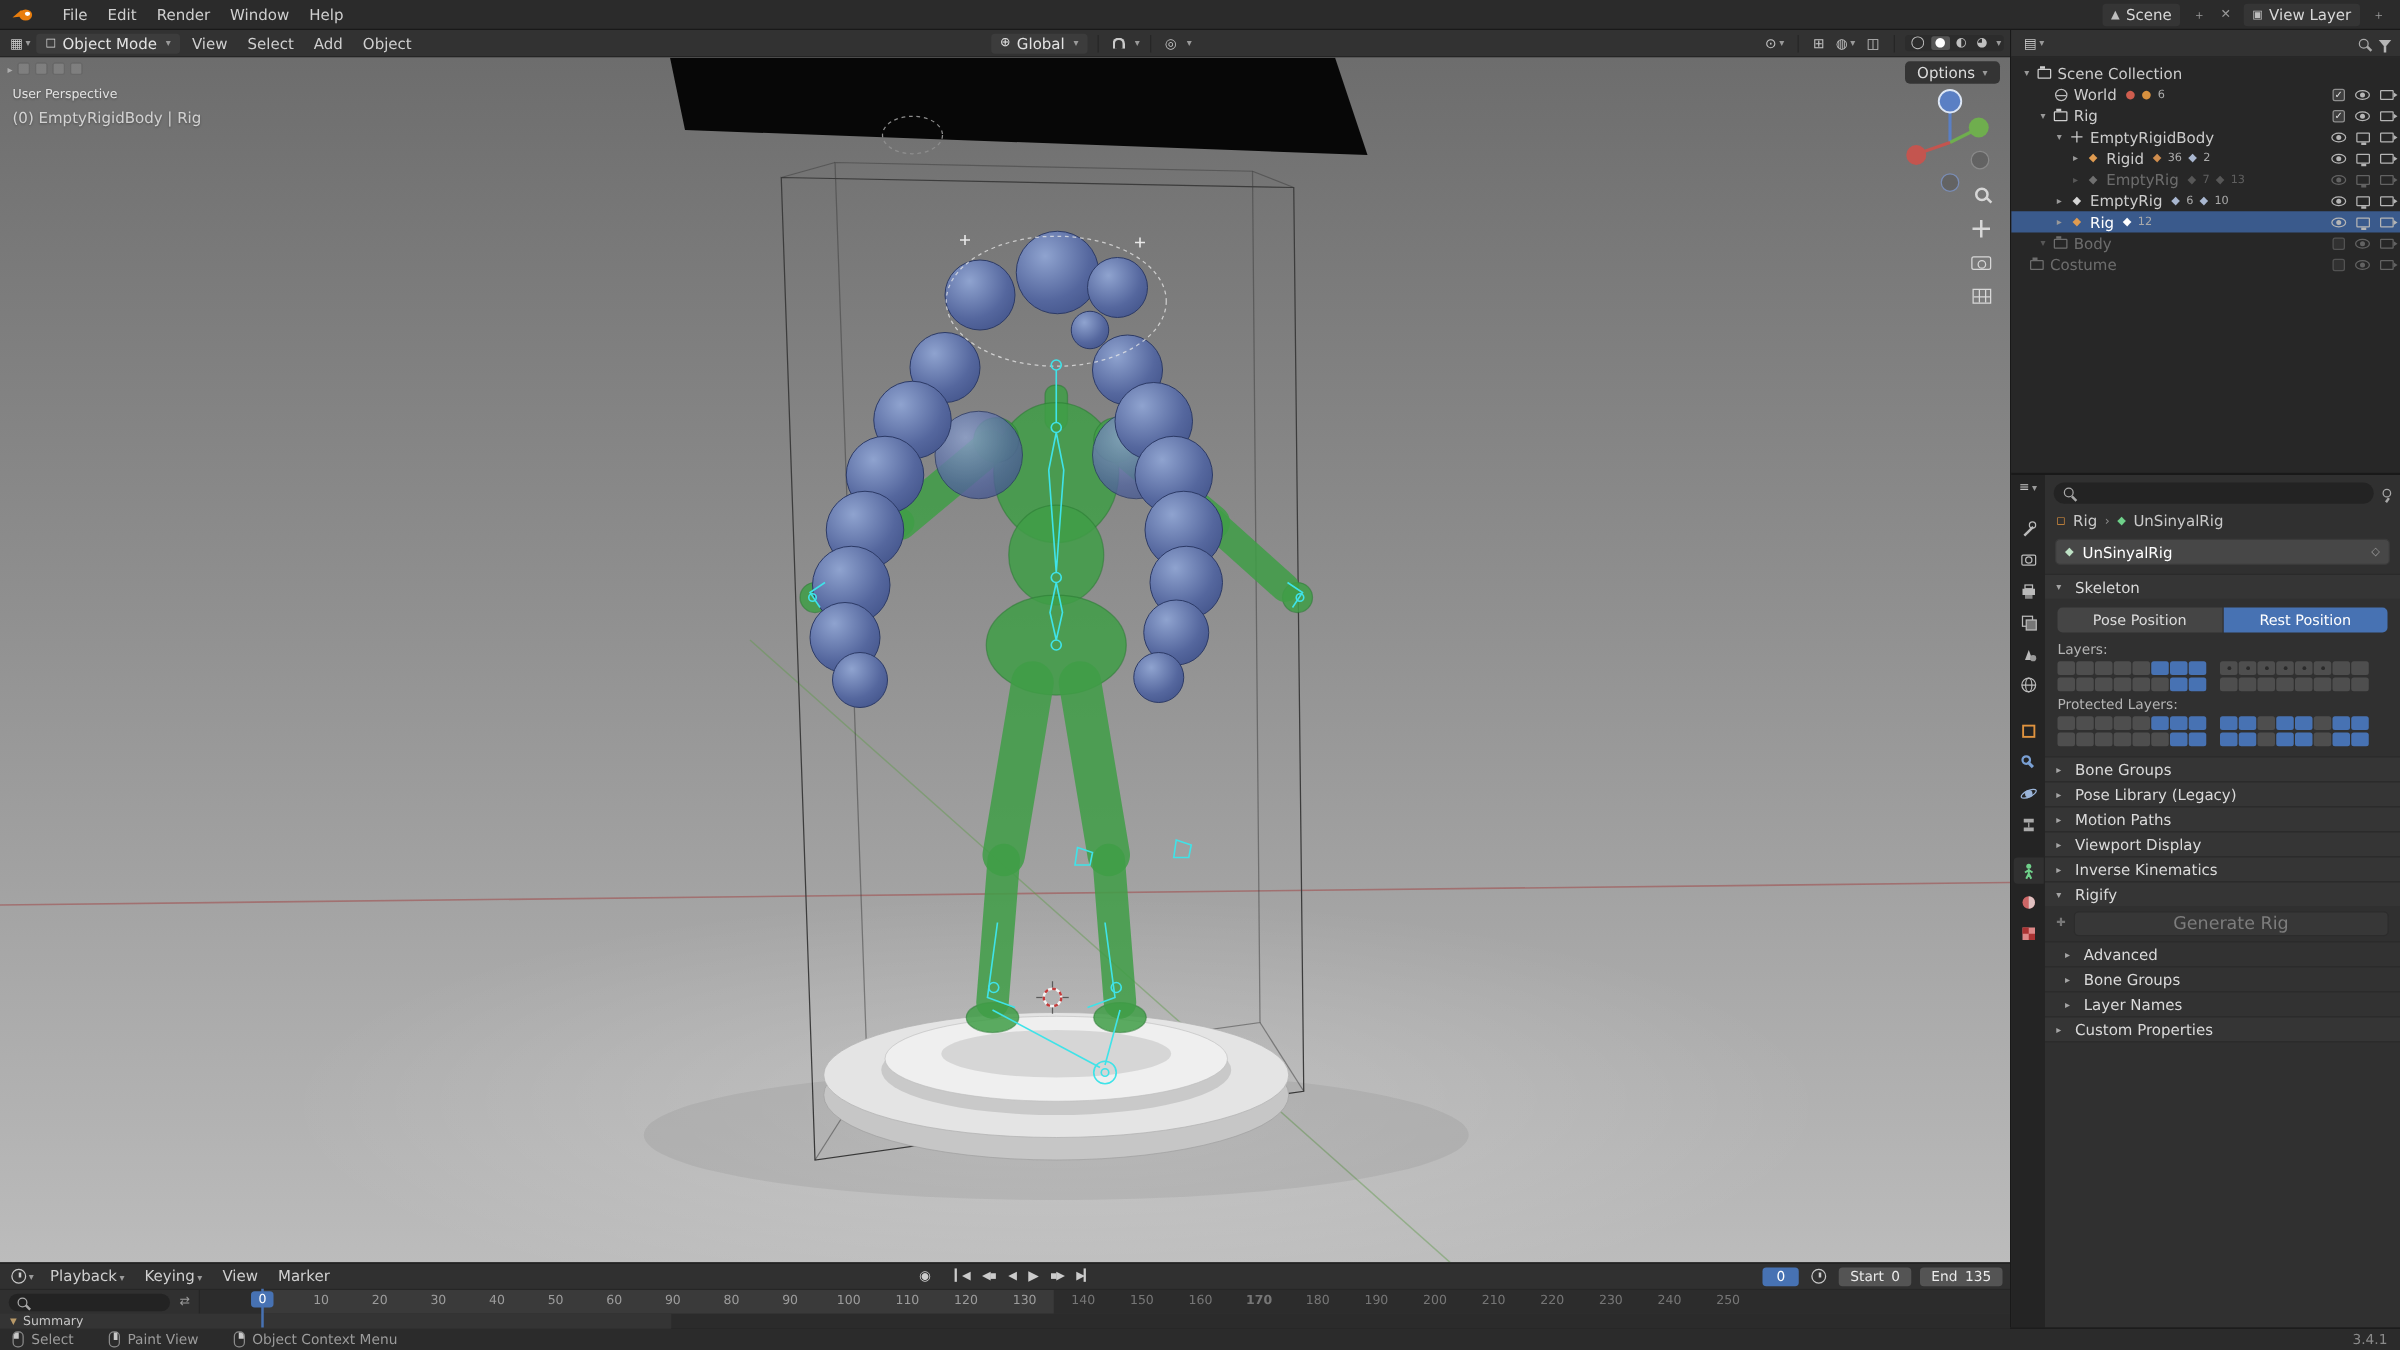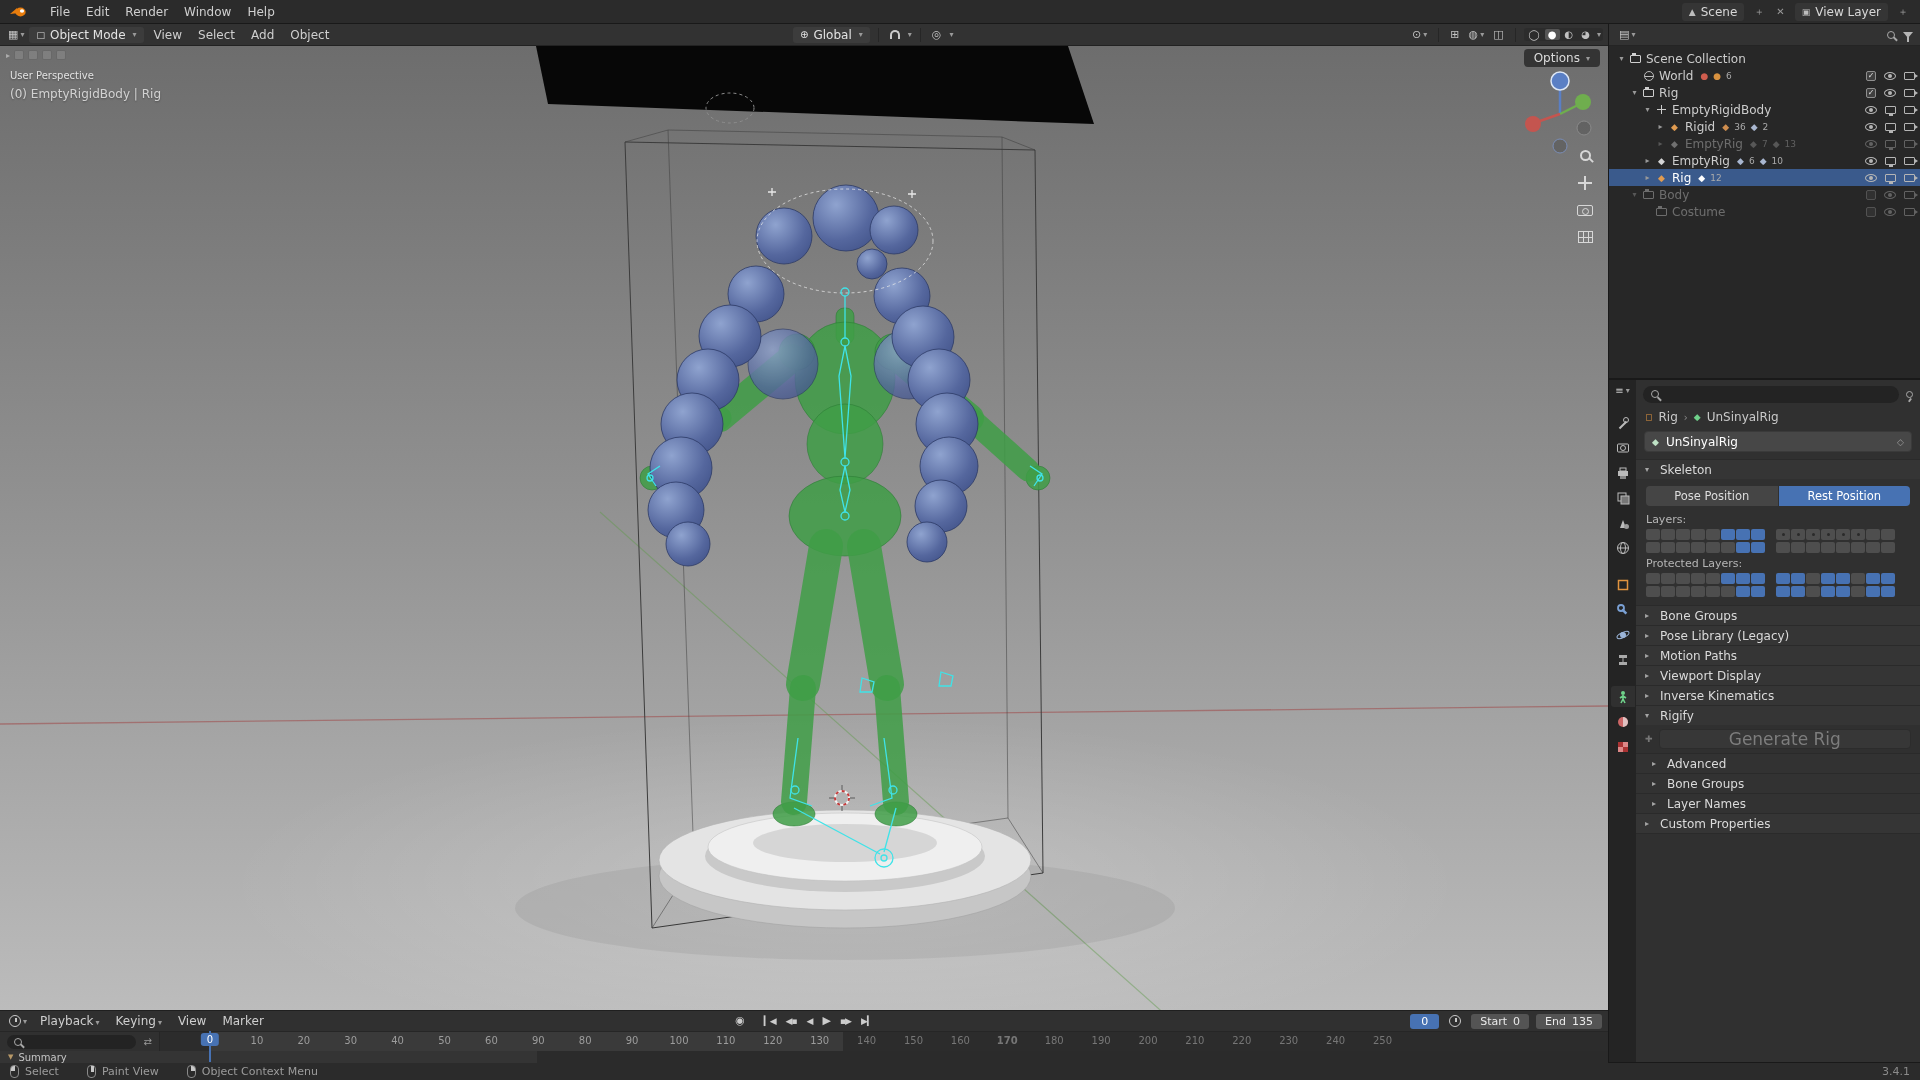--- a/index.html
+++ b/index.html
@@ -110,21 +110,21 @@
   .seg:last-child { border-radius:0 4px 4px 0; }
   .seg.active { background:#4772b3; color:#fff; }
   .mini-label { font-size:11px; color:#b5b5b5; margin:4px 0 3px; }
   .layer-grid { display:flex; flex-direction:column; gap:2px; }
   .lg-row { display:flex; gap:1px; align-items:center; }
   .lg-gap { width:9px; flex:none; }
   .cell { width:14px; height:11px; background:#4e4e4e; border-radius:2px; position:relative; flex:none; }
   .cell.on { background:#4772b3; }
   .cell .dot { position:absolute; left:50%; top:50%; width:3px; height:3px; margin:-1.5px 0 0 -1.5px; border-radius:50%; background:#2a2a2a; }
   .gen-row { padding:4px 9px; display:flex; align-items:center; gap:6px; background:#303030; }
-  .gen-btn { flex:1; height:20px; background:#373737; border:1px solid #2c2c2c; border-radius:4px; color:#7d7d7d; display:flex; align-items:center; justify-content:center; font-size:17px; }
+  .gen-btn { flex:1; height:20px; background:#373737; border:1px solid #2c2c2c; border-radius:4px; color:#7d7d7d; display:flex; align-items:center; justify-content:center; font-size:14px; }
   .prop-fill { flex:1; background:#303030; border-top:1px solid #2a2a2a; }
 
   
   .ic-collection { width:11px; height:8px; border:1px solid #cfcfcf; border-radius:1px; position:relative; display:inline-block; }
   .ic-collection::before { content:''; position:absolute; top:-3px; left:1px; width:4px; height:2px; background:#cfcfcf; }
   .ic-world { width:10px; height:10px; border:1px solid #bdbdbd; border-radius:50%; position:relative; display:inline-block; }
   .ic-world::after { content:''; position:absolute; left:0; top:4px; width:8px; height:1px; background:#bdbdbd; }
   .ic-empty { width:9px; height:9px; display:inline-block;
     background:linear-gradient(#ccc,#ccc) center/9px 1px no-repeat, linear-gradient(#ccc,#ccc) center/1px 9px no-repeat; }
   .ic-check { width:10px; height:10px; border:1px solid #8f8f8f; border-radius:2px; background:#3f3f3f; font-size:8px; line-height:8px; text-align:center; color:#e0e0e0; display:inline-block; }
@@ -620,21 +620,21 @@
               <span class="ol-iconwrap">
                 <span class="ic-collection"></span>
               </span>
               <span class="ol-label">Body</span>
               <span class="ol-controls">
                 <span class="ic-check"></span>
                 <span class="ic-eye"></span>
                 <span class="ic-cam"></span>
               </span>
             </div>
-            <div class="ol-row dim" style="padding-left: 32px;">
+            <div class="ol-row dim" style="">
               <span class="ol-expand"></span>
               <span class="ol-iconwrap">
                 <span class="ic-collection"></span>
               </span>
               <span class="ol-label">Costume</span>
               <span class="ol-controls">
                 <span class="ic-check"></span>
                 <span class="ic-eye"></span>
                 <span class="ic-cam"></span>
               </span>

